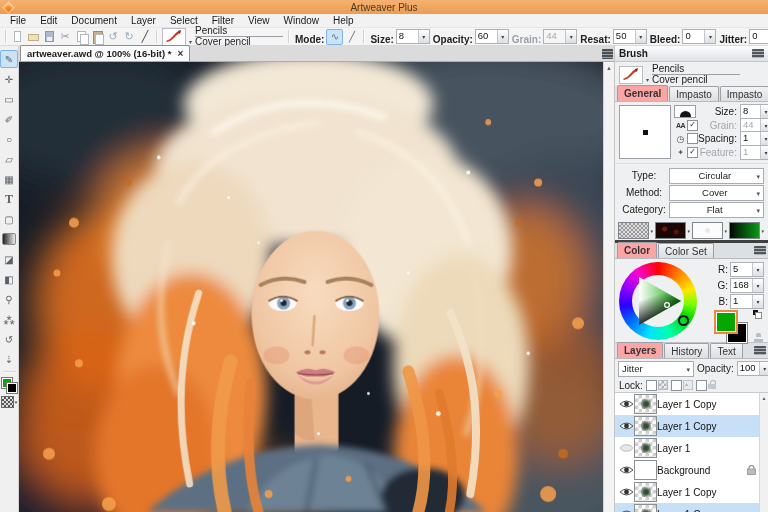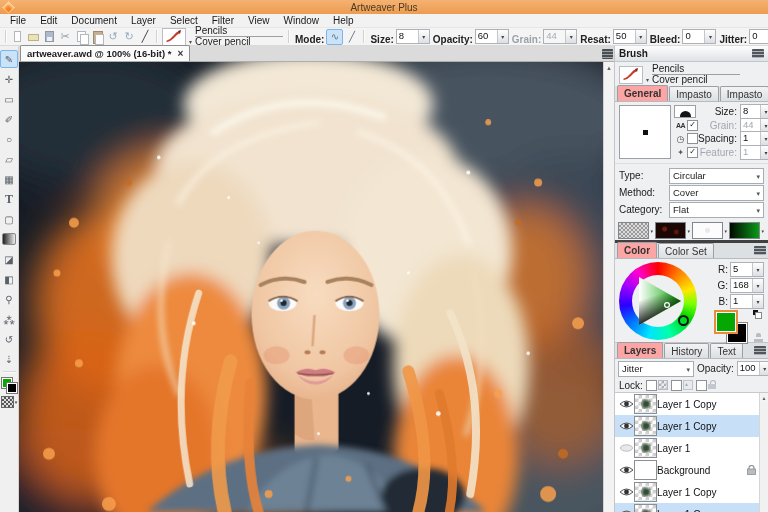--- a/index.html
+++ b/index.html
@@ -110,21 +110,21 @@
   .icon-feather .bic::after{content:"✦";font-size:8px;color:#555;}
   .cb{width:9px;height:9px;border:1px solid #8d9298;background:#fff;display:flex;align-items:center;justify-content:center;flex:none;}
   .checkbox-checked .cb::after{content:"✓";font-size:8px;color:#222;line-height:8px;}
   .checkbox-none .cb{visibility:hidden;}
   .icon-brush-tip-shape .bic{width:20px;height:11px;border:1px solid #98a0a8;background:#fff;align-items:flex-end;}
   .icon-brush-tip-shape .bic::after{content:"";width:11px;height:6px;background:#141414;border-radius:8px 8px 0 0;}
   .blabel{flex:1;text-align:right;margin-right:3px;color:#1a1a1a;}
   .bfield.disabled .blabel,.bfield.disabled .spin-val{color:#a3a8ae;}
   .bfield .spin .spin-val{min-width:15px;}
   .bselects{padding:3px 4px 1px 4px;border-top:1px solid #dcdfe2;margin-top:3px;}
-  .bselect-row{display:flex;align-items:center;height:17px;}
+  .bselect-row{display:flex;align-items:center;height:17px;text-align:center;}
   .sel-label{width:50px;flex:none;}
   .select{flex:1;height:14px;border:1px solid #a8adb3;background:#fff;display:flex;align-items:center;padding:0 3px;}
   .select-val{flex:1;font-size:9.5px;}
   .select-arrow::after{content:"▾";font-size:7px;color:#555;}
   .bswatches{display:flex;align-items:center;gap:1px;padding:3px 3px;}
   .bswatch{display:flex;align-items:center;flex:1;}
   .chip{height:15px;flex:1;border:1px solid #80868c;}
   .chip-arrow{font-size:5px;color:#444;margin:0 1px;}
   .kind-noise .chip{background-image:linear-gradient(45deg,#9a9a9a 25%,transparent 25%,transparent 75%,#9a9a9a 75%),linear-gradient(45deg,#9a9a9a 25%,transparent 25%,transparent 75%,#9a9a9a 75%);background-color:#dcdcdc;background-size:4px 4px;background-position:0 0,2px 2px;}
   .kind-dark .chip{background:radial-gradient(circle at 30% 40%,#6d1a0b 0 2px,transparent 3px),radial-gradient(circle at 70% 60%,#5a1408 0 2px,transparent 3px),#1b0703;}

